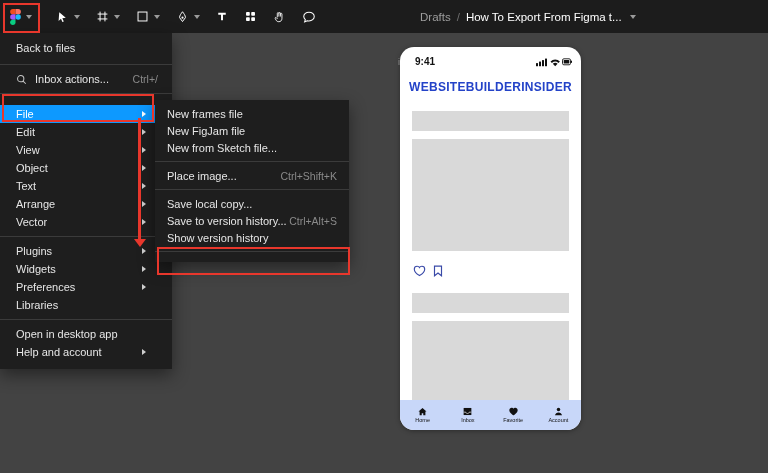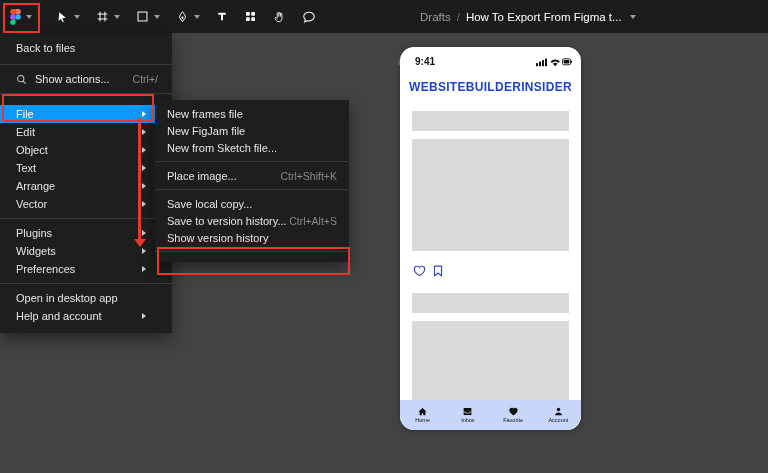--- a/index.html
+++ b/index.html
@@ -234,34 +234,38 @@
       <span>Back to files</span>
     </div>
     <div class="menu-divider"></div>
     <div class="menu-item">
       <span class="qa-icon">
         <svg width="11" height="11" viewBox="0 0 14 14">
             <circle cx="6" cy="6" r="4" fill="none" stroke="#c7c7c7" stroke-width="1.3"></circle>
             <path d="M9 9l3.4 3.4" stroke="#c7c7c7" stroke-width="1.3"></path>
           </svg>
       </span>
-      <span>Show actions...</span>
+      <span>Inbox actions...</span>
       <span class="mi-shortcut">Ctrl+/</span>
     </div>
     <div class="menu-divider"></div>
 
     <div class="menu-item active">
       <span>File</span>
       <span class="mi-arrow"></span>
     </div>
     <div class="menu-item">
       <span>Edit</span>
       <span class="mi-arrow"></span>
     </div>
     <div class="menu-item">
+      <span>View</span>
+      <span class="mi-arrow"></span>
+    </div>
+    <div class="menu-item">
       <span>Object</span>
       <span class="mi-arrow"></span>
     </div>
     <div class="menu-item">
       <span>Text</span>
       <span class="mi-arrow"></span>
     </div>
     <div class="menu-item">
       <span>Arrange</span>
       <span class="mi-arrow"></span>
@@ -275,20 +279,23 @@
       <span>Plugins</span>
       <span class="mi-arrow"></span>
     </div>
     <div class="menu-item">
       <span>Widgets</span>
       <span class="mi-arrow"></span>
     </div>
     <div class="menu-item">
       <span>Preferences</span>
       <span class="mi-arrow"></span>
+    </div>
+    <div class="menu-item">
+      <span>Libraries</span>
     </div>
     <div class="menu-divider"></div>
     <div class="menu-item">
       <span>Open in desktop app</span>
     </div>
     <div class="menu-item">
       <span>Help and account</span>
       <span class="mi-arrow"></span>
     </div>
   </div>

